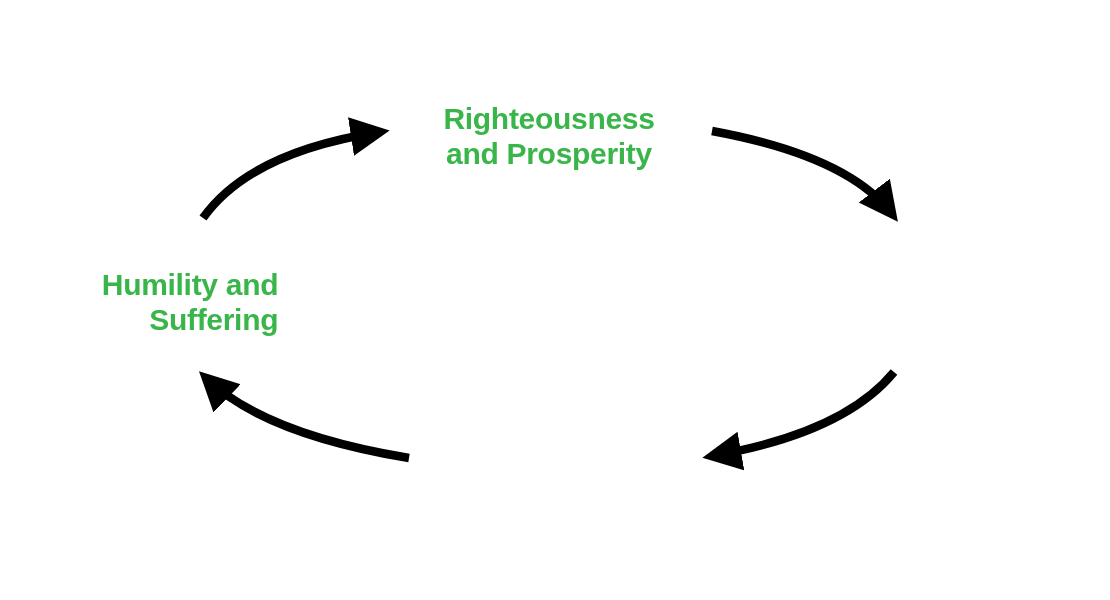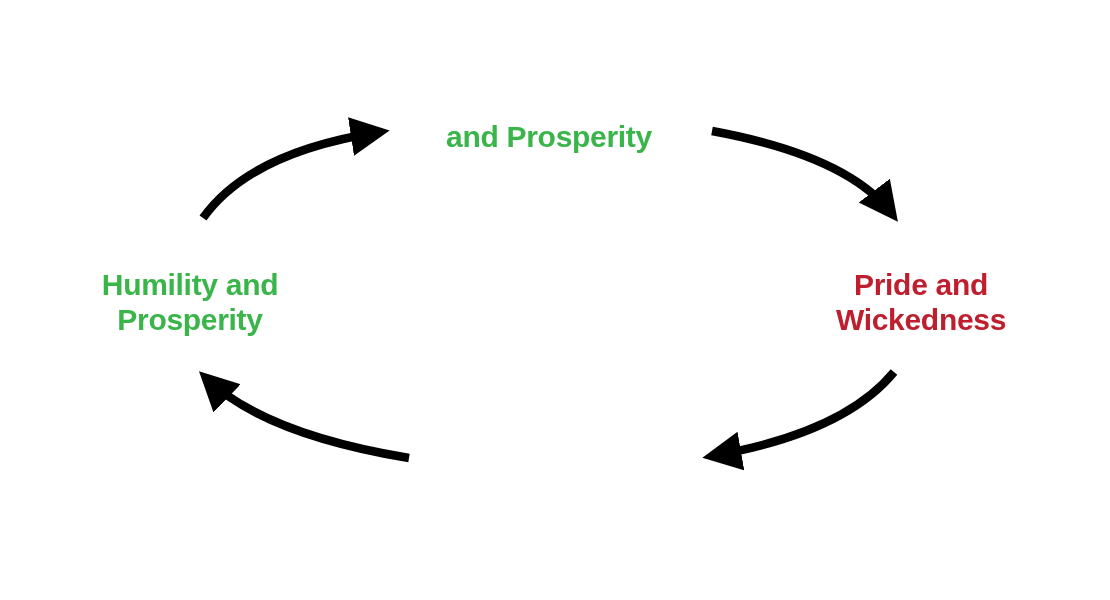--- a/index.html
+++ b/index.html
@@ -53,29 +53,26 @@
         <path d="M 0 0 L 10 5 L 0 10 Z" fill="#000000"></path>
       </marker>
     </defs>
     <path class="arrow-shaft" d="M 203 218 Q 250 152 380 132" marker-end="url(#arrowhead)"></path>
     <path class="arrow-shaft" d="M 712 131 Q 848 156 892 214" marker-end="url(#arrowhead)"></path>
     <path class="arrow-shaft" d="M 894 372 Q 844 433 712 456" marker-end="url(#arrowhead)"></path>
     <path class="arrow-shaft" d="M 409 458 Q 264 434 206 378" marker-end="url(#arrowhead)"></path>
   </svg>
 
   <div class="node green" style="left: 549px; top: 136px;">
+    <span class="line">Righteousness</span>
     <span class="line">and Prosperity</span>
   </div>
 
-  <div class="node red" style="left: 921px; top: 302px;">
-    <span class="line">Pride and</span>
-    <span class="line">Wickedness</span>
-  </div>
 
   <div class="node red" style="left: 552px; top: 459px;">
   </div>
 
-  <div class="node green" style="left: 190px; top: 302px;">
+  <div class="node green" style="left: 190px; top: 302px; text-align: right;">
     <span class="line">Humility and</span>
-    <span class="line">Prosperity</span>
+    <span class="line">Suffering</span>
   </div>
 
 </div>
 
 </body></html>

